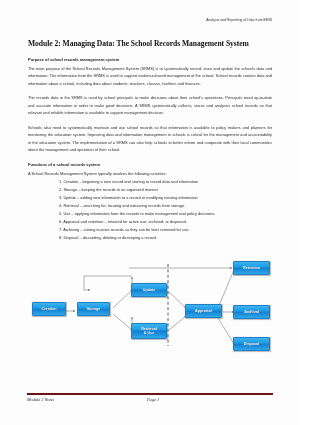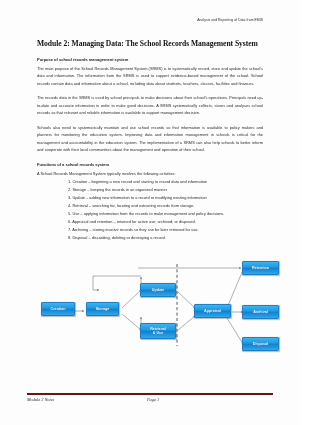--- a/index.html
+++ b/index.html
@@ -13,21 +13,21 @@
     overflow: hidden;
     font-family: "Liberation Sans", sans-serif;
     color: #1a1a1a;
   }
   .page {
     position: relative;
     width: 300px;
     height: 425px;
     background: #fdfdfd;
     box-sizing: border-box;
-    padding: 0 37px;
+    padding: 0 28px;
   }
   .running-head {
     text-align: right;
     font-size: 3.4px;
     letter-spacing: 0.05px;
     color: #2b2b2b;
     padding-top: 19px;
     line-height: 1;
   }
   .doc-title {

